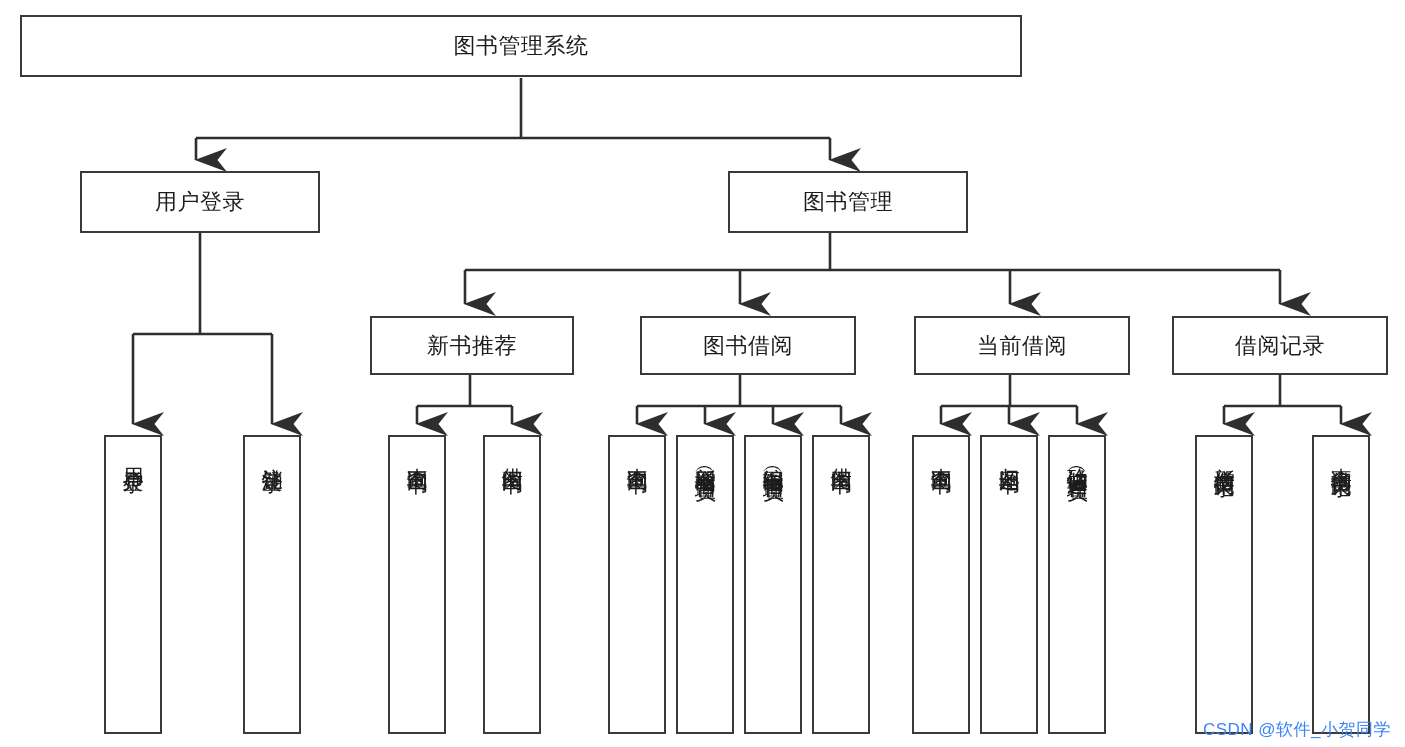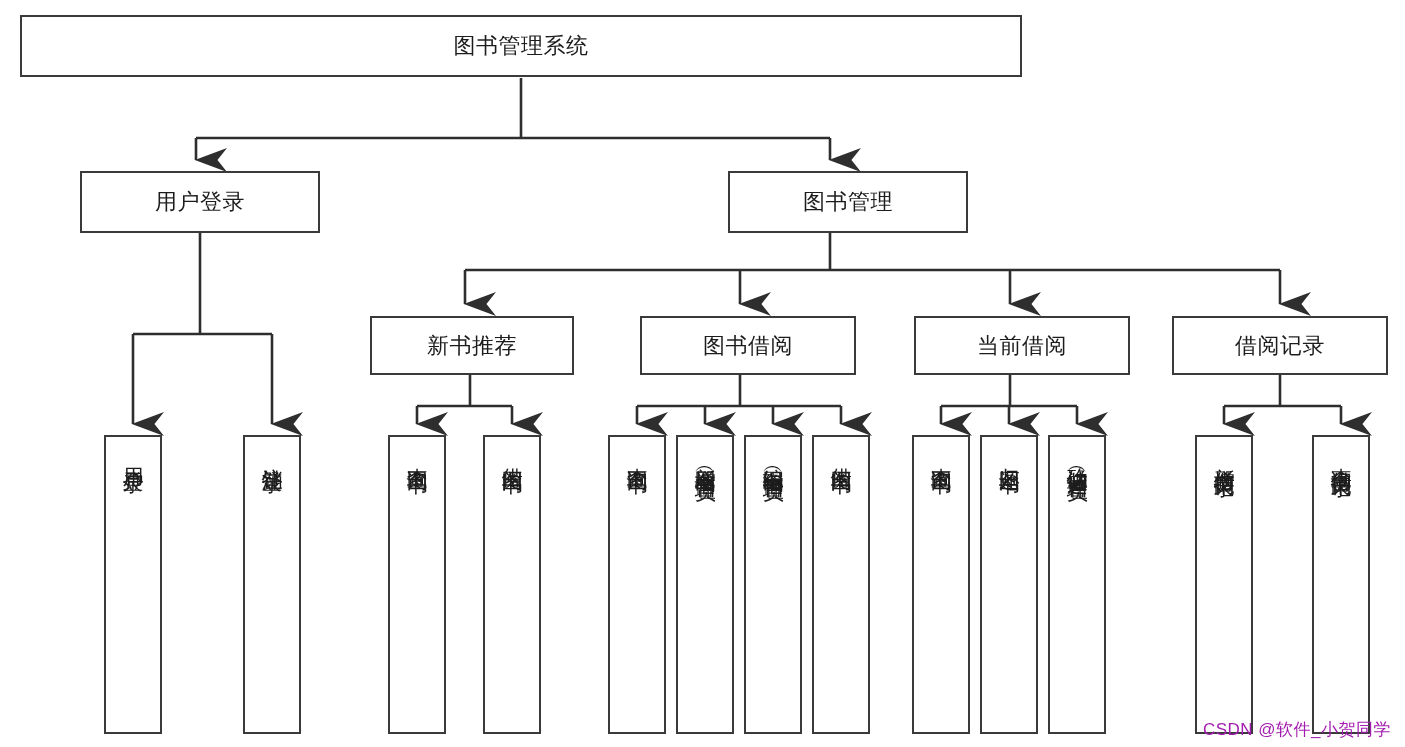--- a/index.html
+++ b/index.html
@@ -59,21 +59,21 @@
     font-size: 21px;
     line-height: 1.25;
     letter-spacing: 2px;
     white-space: pre;
   }
   .watermark {
     position: absolute;
     right: 14px;
     bottom: 6px;
     font-size: 17px;
-    color: #a21caf;
+    color: #3b82f6;
     z-index: 3;
     white-space: nowrap;
     letter-spacing: 0.5px;
   }
 </style>
 </head>
 <body>
 
 <div id="canvas">
 

